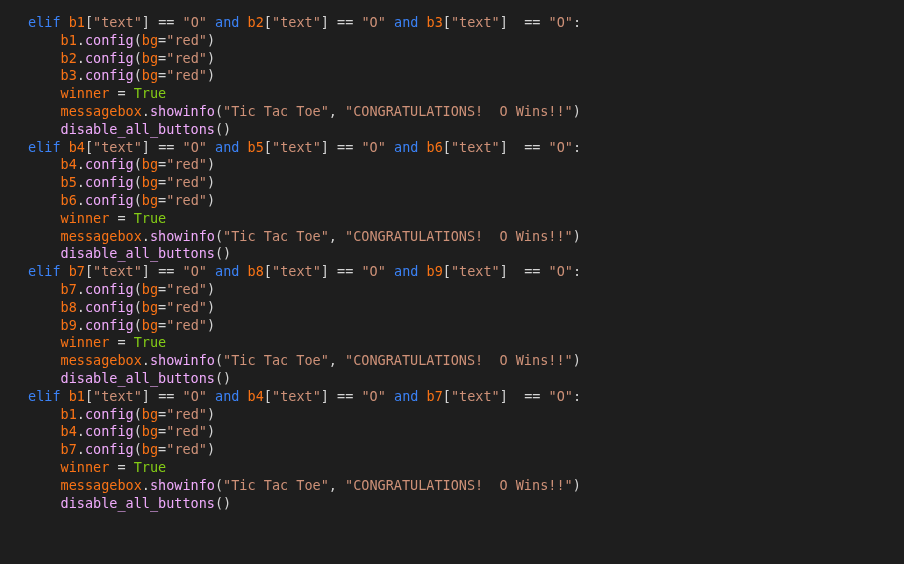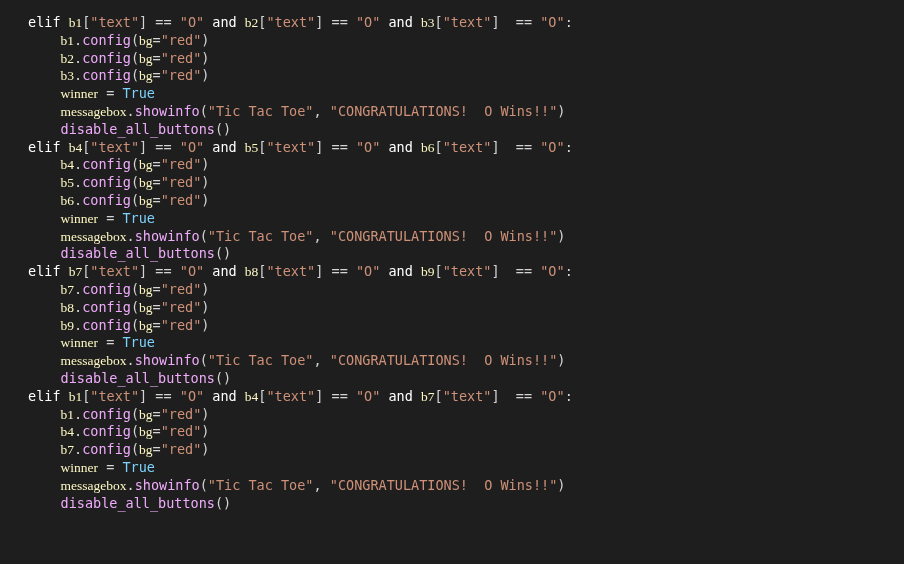--- a/index.html
+++ b/index.html
@@ -13,23 +13,23 @@
     line-height: 17.8px;
     color: #d4d4d4;
     overflow: hidden;
   }
   pre.code {
     margin: 0;
     padding: 14px 0 0 0;
     white-space: pre;
   }
   .line { display: block; padding-left: 28px; }
-  .kw   { color: #ffffff; }  
-  .var  { color: #fef9c3; font-family: Liberation Serif, serif; }  
+  .kw   { color: #3b82f6; }  
+  .var  { color: #f97316; }  
   .fn   { color: #f0abfc; }  
   .str  { color: #ce9178; }  
-  .bool { color: #7dd3fc; }  
+  .bool { color: #84cc16; }  
   .op   { color: #d4d4d4; }  
 </style>
 </head>
 <body>
 
 <pre class="code" id="code-area"><span class="line"><span class="kw">elif</span> <span class="var">b1</span><span class="op">[</span><span class="str">"text"</span><span class="op">]</span> <span class="op">==</span> <span class="str">"O"</span> <span class="kw">and</span> <span class="var">b2</span><span class="op">[</span><span class="str">"text"</span><span class="op">]</span> <span class="op">==</span> <span class="str">"O"</span> <span class="kw">and</span> <span class="var">b3</span><span class="op">[</span><span class="str">"text"</span><span class="op">]</span>  <span class="op">==</span> <span class="str">"O"</span><span class="op">:</span></span><span class="line">    <span class="var">b1</span><span class="op">.</span><span class="fn">config</span><span class="op">(</span><span class="var">bg</span><span class="op">=</span><span class="str">"red"</span><span class="op">)</span></span><span class="line">    <span class="var">b2</span><span class="op">.</span><span class="fn">config</span><span class="op">(</span><span class="var">bg</span><span class="op">=</span><span class="str">"red"</span><span class="op">)</span></span><span class="line">    <span class="var">b3</span><span class="op">.</span><span class="fn">config</span><span class="op">(</span><span class="var">bg</span><span class="op">=</span><span class="str">"red"</span><span class="op">)</span></span><span class="line">    <span class="var">winner</span> <span class="op">=</span> <span class="bool">True</span></span><span class="line">    <span class="var">messagebox</span><span class="op">.</span><span class="fn">showinfo</span><span class="op">(</span><span class="str">"Tic Tac Toe"</span><span class="op">,</span> <span class="str">"CONGRATULATIONS!  O Wins!!"</span><span class="op">)</span></span><span class="line">    <span class="fn">disable_all_buttons</span><span class="op">(</span><span class="op">)</span></span><span class="line"><span class="kw">elif</span> <span class="var">b4</span><span class="op">[</span><span class="str">"text"</span><span class="op">]</span> <span class="op">==</span> <span class="str">"O"</span> <span class="kw">and</span> <span class="var">b5</span><span class="op">[</span><span class="str">"text"</span><span class="op">]</span> <span class="op">==</span> <span class="str">"O"</span> <span class="kw">and</span> <span class="var">b6</span><span class="op">[</span><span class="str">"text"</span><span class="op">]</span>  <span class="op">==</span> <span class="str">"O"</span><span class="op">:</span></span><span class="line">    <span class="var">b4</span><span class="op">.</span><span class="fn">config</span><span class="op">(</span><span class="var">bg</span><span class="op">=</span><span class="str">"red"</span><span class="op">)</span></span><span class="line">    <span class="var">b5</span><span class="op">.</span><span class="fn">config</span><span class="op">(</span><span class="var">bg</span><span class="op">=</span><span class="str">"red"</span><span class="op">)</span></span><span class="line">    <span class="var">b6</span><span class="op">.</span><span class="fn">config</span><span class="op">(</span><span class="var">bg</span><span class="op">=</span><span class="str">"red"</span><span class="op">)</span></span><span class="line">    <span class="var">winner</span> <span class="op">=</span> <span class="bool">True</span></span><span class="line">    <span class="var">messagebox</span><span class="op">.</span><span class="fn">showinfo</span><span class="op">(</span><span class="str">"Tic Tac Toe"</span><span class="op">,</span> <span class="str">"CONGRATULATIONS!  O Wins!!"</span><span class="op">)</span></span><span class="line">    <span class="fn">disable_all_buttons</span><span class="op">(</span><span class="op">)</span></span><span class="line"></span><span class="line"><span class="kw">elif</span> <span class="var">b7</span><span class="op">[</span><span class="str">"text"</span><span class="op">]</span> <span class="op">==</span> <span class="str">"O"</span> <span class="kw">and</span> <span class="var">b8</span><span class="op">[</span><span class="str">"text"</span><span class="op">]</span> <span class="op">==</span> <span class="str">"O"</span> <span class="kw">and</span> <span class="var">b9</span><span class="op">[</span><span class="str">"text"</span><span class="op">]</span>  <span class="op">==</span> <span class="str">"O"</span><span class="op">:</span></span><span class="line">    <span class="var">b7</span><span class="op">.</span><span class="fn">config</span><span class="op">(</span><span class="var">bg</span><span class="op">=</span><span class="str">"red"</span><span class="op">)</span></span><span class="line">    <span class="var">b8</span><span class="op">.</span><span class="fn">config</span><span class="op">(</span><span class="var">bg</span><span class="op">=</span><span class="str">"red"</span><span class="op">)</span></span><span class="line">    <span class="var">b9</span><span class="op">.</span><span class="fn">config</span><span class="op">(</span><span class="var">bg</span><span class="op">=</span><span class="str">"red"</span><span class="op">)</span></span><span class="line">    <span class="var">winner</span> <span class="op">=</span> <span class="bool">True</span></span><span class="line">    <span class="var">messagebox</span><span class="op">.</span><span class="fn">showinfo</span><span class="op">(</span><span class="str">"Tic Tac Toe"</span><span class="op">,</span> <span class="str">"CONGRATULATIONS!  O Wins!!"</span><span class="op">)</span></span><span class="line">    <span class="fn">disable_all_buttons</span><span class="op">(</span><span class="op">)</span></span><span class="line"></span><span class="line"><span class="kw">elif</span> <span class="var">b1</span><span class="op">[</span><span class="str">"text"</span><span class="op">]</span> <span class="op">==</span> <span class="str">"O"</span> <span class="kw">and</span> <span class="var">b4</span><span class="op">[</span><span class="str">"text"</span><span class="op">]</span> <span class="op">==</span> <span class="str">"O"</span> <span class="kw">and</span> <span class="var">b7</span><span class="op">[</span><span class="str">"text"</span><span class="op">]</span>  <span class="op">==</span> <span class="str">"O"</span><span class="op">:</span></span><span class="line">    <span class="var">b1</span><span class="op">.</span><span class="fn">config</span><span class="op">(</span><span class="var">bg</span><span class="op">=</span><span class="str">"red"</span><span class="op">)</span></span><span class="line">    <span class="var">b4</span><span class="op">.</span><span class="fn">config</span><span class="op">(</span><span class="var">bg</span><span class="op">=</span><span class="str">"red"</span><span class="op">)</span></span><span class="line">    <span class="var">b7</span><span class="op">.</span><span class="fn">config</span><span class="op">(</span><span class="var">bg</span><span class="op">=</span><span class="str">"red"</span><span class="op">)</span></span><span class="line">    <span class="var">winner</span> <span class="op">=</span> <span class="bool">True</span></span><span class="line">    <span class="var">messagebox</span><span class="op">.</span><span class="fn">showinfo</span><span class="op">(</span><span class="str">"Tic Tac Toe"</span><span class="op">,</span> <span class="str">"CONGRATULATIONS!  O Wins!!"</span><span class="op">)</span></span><span class="line">    <span class="fn">disable_all_buttons</span><span class="op">(</span><span class="op">)</span></span></pre>
 
 </body></html>

